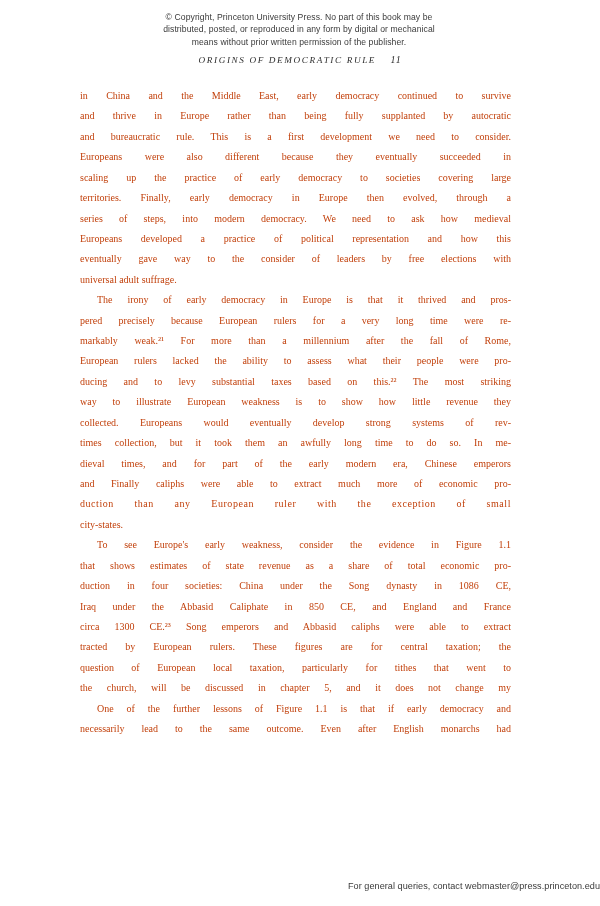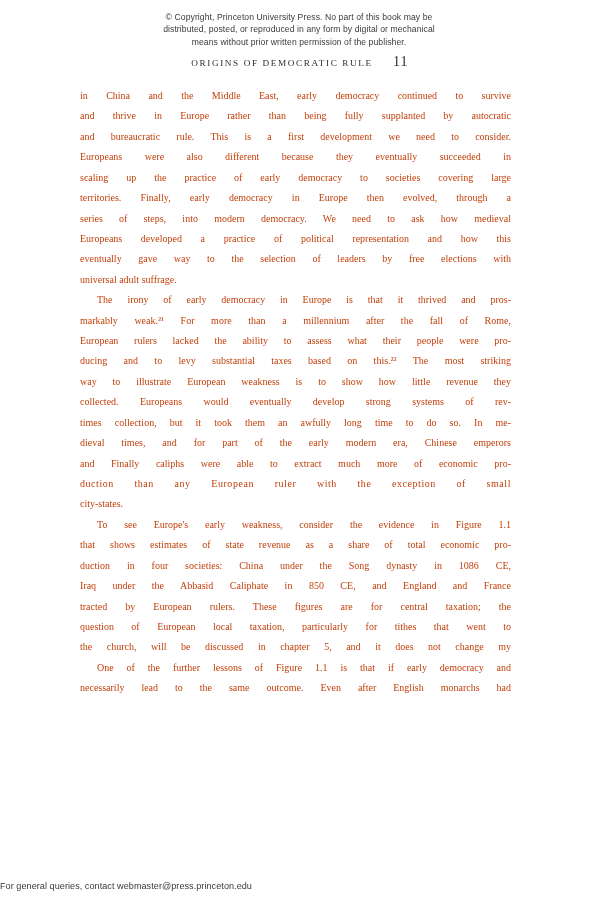--- a/index.html
+++ b/index.html
@@ -42,25 +42,27 @@
     top: 54px;
     text-align: center;
     font-family: "Liberation Serif", serif;
     font-size: 9.2px;
     color: #2e2e2e;
     letter-spacing: 0.175em;
     white-space: nowrap;
   }
   .running-head .rh-title {
     text-transform: uppercase;
+    font-style: italic;
   }
   .running-head .rh-folio {
     margin-left: 1.45em;
     letter-spacing: 0.08em;
-    font-size: 14px;
+    font-size: 10px;
+    font-style: italic;
   }
 
   
   .textblock {
     position: absolute;
     left: 80px;
     top: 86px;
     width: 431px;
   }
   .para {
@@ -94,21 +96,21 @@
   .para > .line.loose {
     letter-spacing: 0.055em;
   }
 
   
   .footer-note {
     position: absolute;
     left: 0;
     right: 0;
     top: 881px;
-    text-align: left;
+    text-align: right;
     font-family: "Liberation Sans", sans-serif;
     font-size: 9.1px;
     color: #3a3a3a;
     letter-spacing: 0.005em;
     white-space: nowrap;
   }
 </style>
 </head>
 <body>
 
@@ -126,43 +128,45 @@
 
   <p class="para">
     <span class="line j">in China and the Middle East, early democracy continued to survive</span>
     <span class="line j">and thrive in Europe rather than being fully supplanted by autocratic</span>
     <span class="line j">and bureaucratic rule. This is a first development we need to consider.</span>
     <span class="line j">Europeans were also different because they eventually succeeded in</span>
     <span class="line j">scaling up the practice of early democracy to societies covering large</span>
     <span class="line j">territories. Finally, early democracy in Europe then evolved, through a</span>
     <span class="line j">series of steps, into modern democracy. We need to ask how medieval</span>
     <span class="line j">Europeans developed a practice of political representation and how this</span>
-    <span class="line j">eventually gave way to the selection of leaders by free elections with</span>
+    <span class="line j">eventually gave way to the consider of leaders by free elections with</span>
     <span class="line last">universal adult suffrage.</span>
   </p>
 
   <p class="para">
     <span class="line j ind">The irony of early democracy in Europe is that it thrived and pros-</span>
+    <span class="line j">pered precisely because European rulers for a very long time were re-</span>
     <span class="line j">markably weak.²¹ For more than a millennium after the fall of Rome,</span>
     <span class="line j">European rulers lacked the ability to assess what their people were pro-</span>
     <span class="line j">ducing and to levy substantial taxes based on this.²² The most striking</span>
     <span class="line j">way to illustrate European weakness is to show how little revenue they</span>
     <span class="line j">collected. Europeans would eventually develop strong systems of rev-</span>
     <span class="line j">times collection, but it took them an awfully long time to do so. In me-</span>
     <span class="line j">dieval times, and for part of the early modern era, Chinese emperors</span>
     <span class="line j">and Finally caliphs were able to extract much more of economic pro-</span>
     <span class="line j loose">duction than any European ruler with the exception of small</span>
     <span class="line last">city-states.</span>
   </p>
 
   <p class="para">
     <span class="line j ind">To see Europe's early weakness, consider the evidence in Figure 1.1</span>
     <span class="line j">that shows estimates of state revenue as a share of total economic pro-</span>
     <span class="line j">duction in four societies: China under the Song dynasty in 1086 CE,</span>
     <span class="line j">Iraq under the Abbasid Caliphate in 850 CE, and England and France</span>
+    <span class="line j">circa 1300 CE.²³ Song emperors and Abbasid caliphs were able to extract</span>
     <span class="line j">tracted by European rulers. These figures are for central taxation; the</span>
     <span class="line j">question of European local taxation, particularly for tithes that went to</span>
     <span class="line j">the church, will be discussed in chapter 5, and it does not change my</span>
   </p>
 
   <p class="para">
     <span class="line j ind">One of the further lessons of Figure 1.1 is that if early democracy and</span>
     <span class="line j">necessarily lead to the same outcome. Even after English monarchs had</span>
   </p>
 

